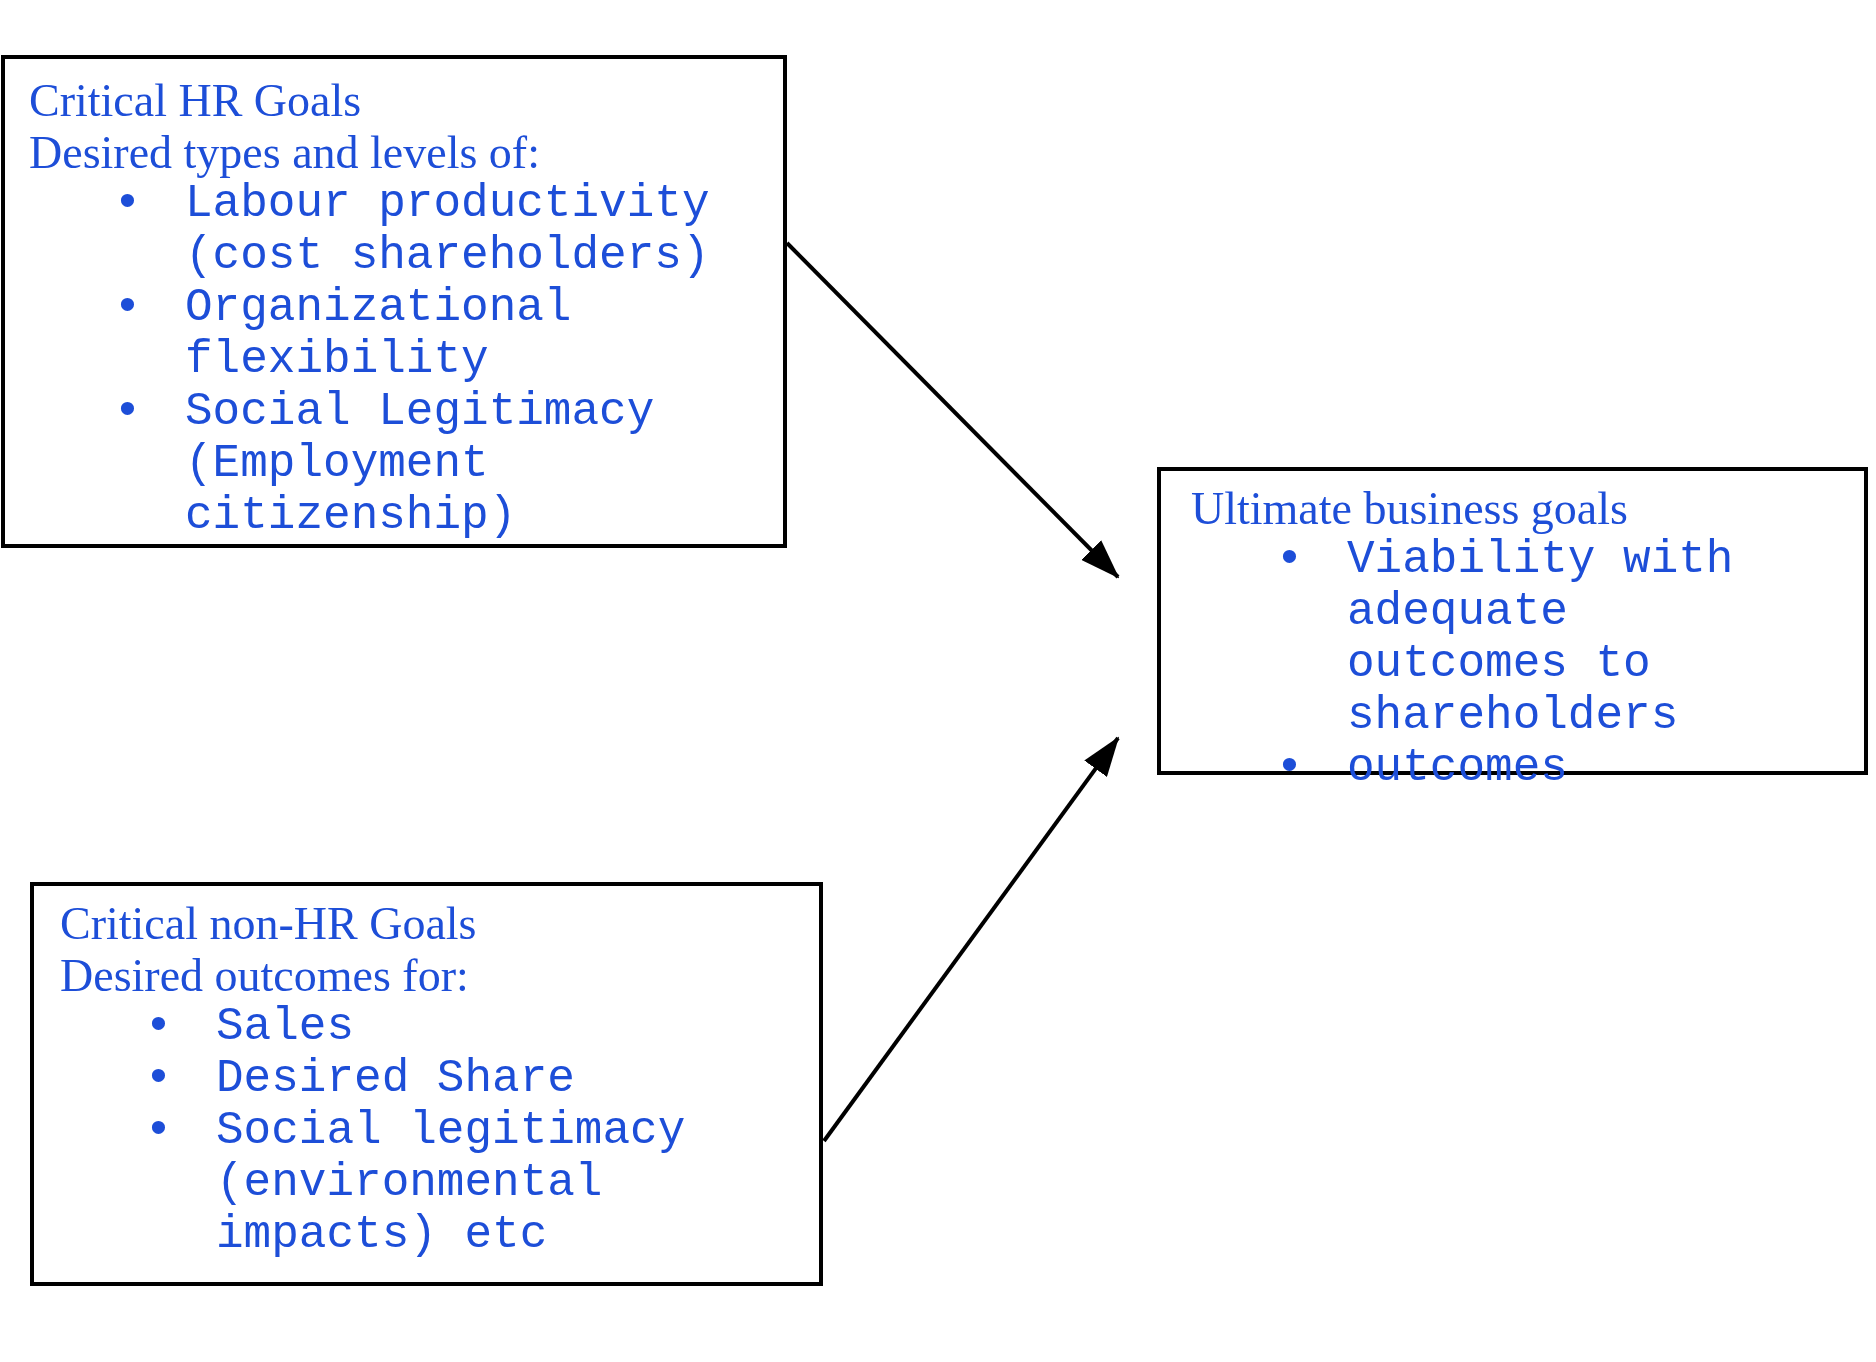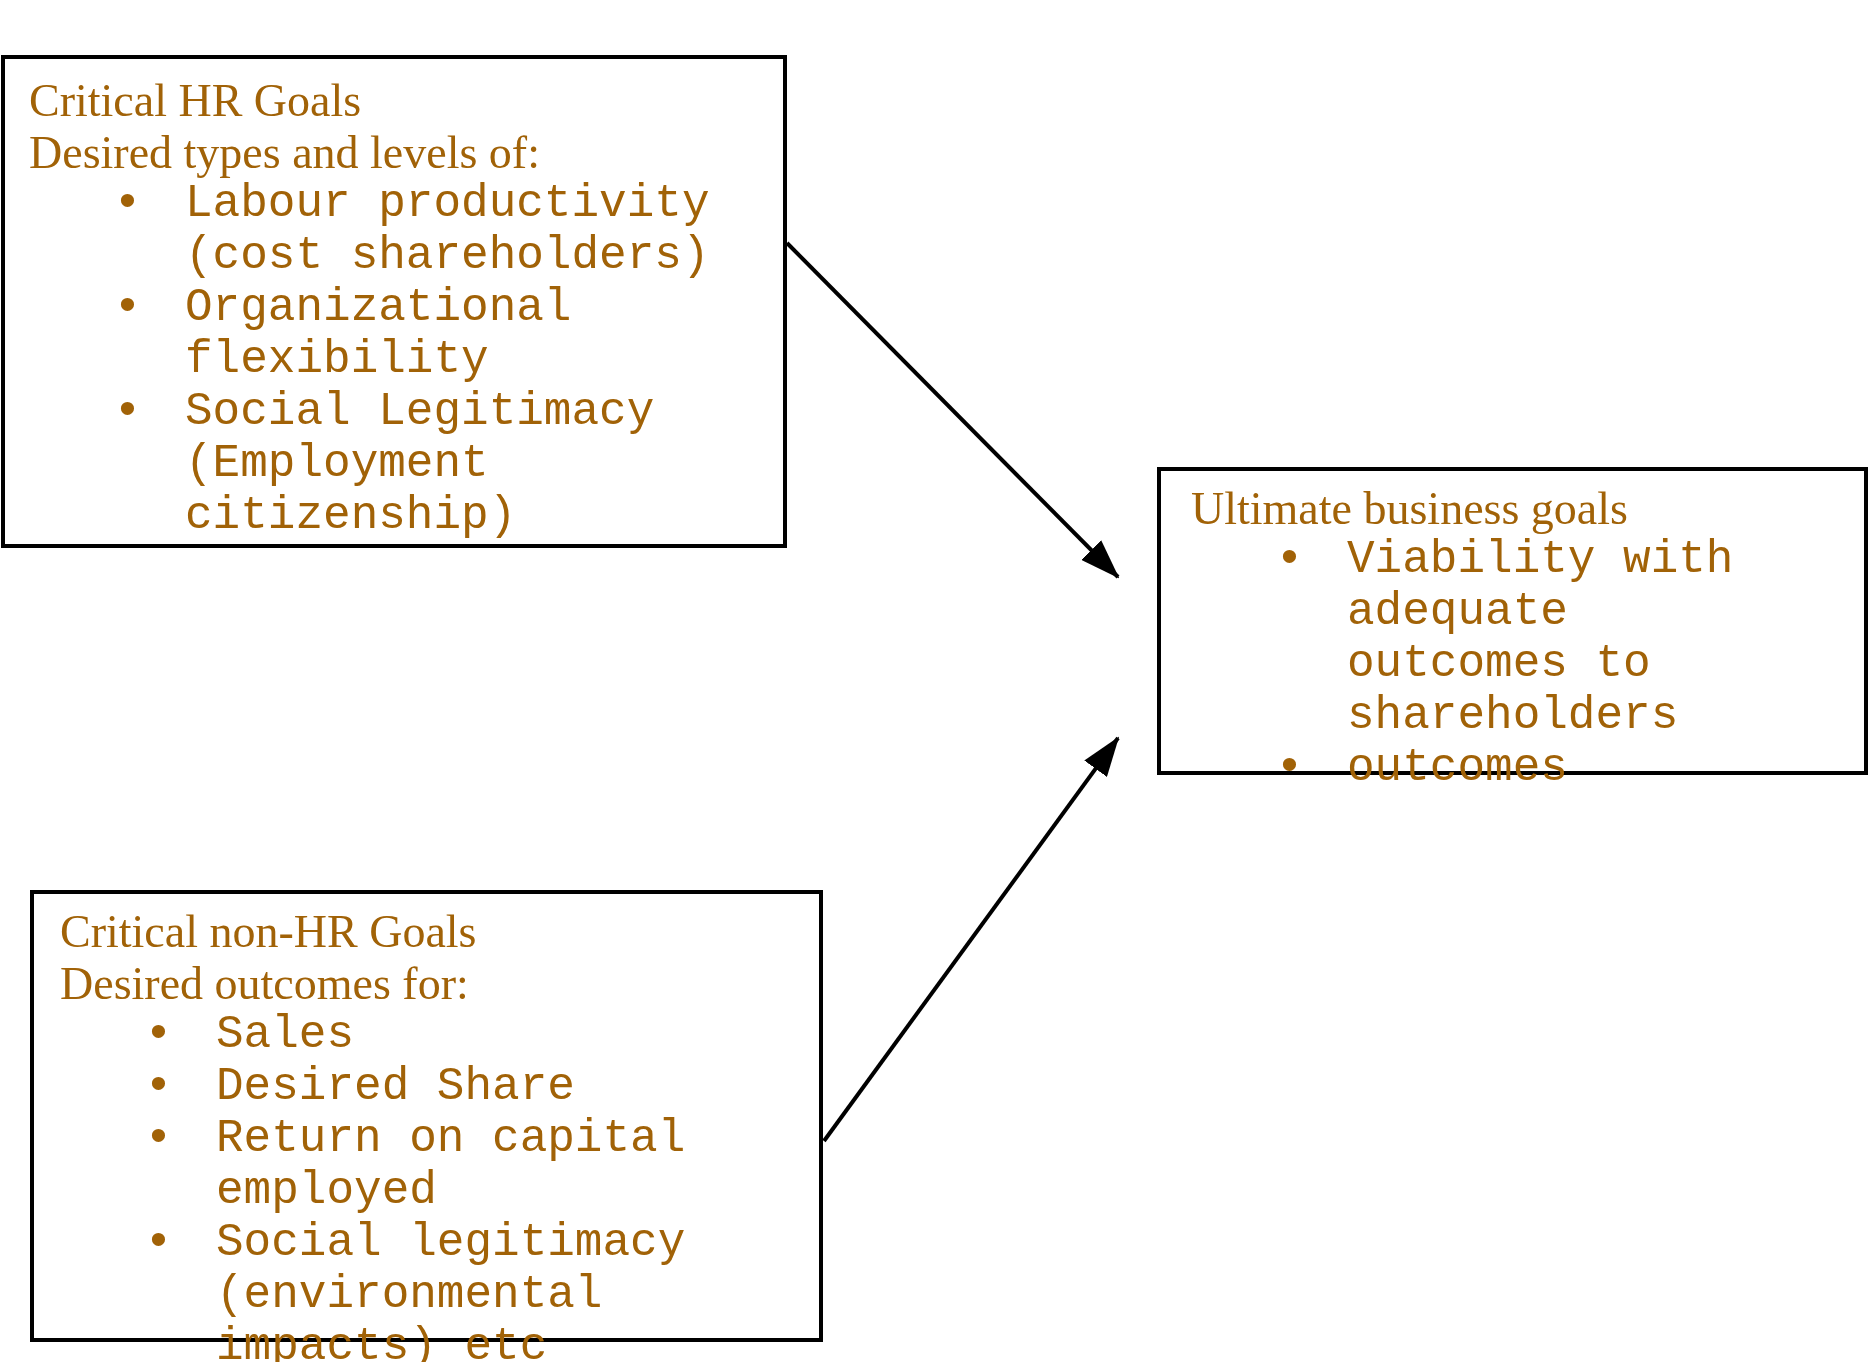--- a/index.html
+++ b/index.html
@@ -6,41 +6,40 @@
     margin: 0;
     padding: 0;
     background: #ffffff;
   }
   .canvas {
     position: relative;
     width: 1876px;
     height: 1362px;
     background: #ffffff;
     font-family: "Liberation Serif", serif;
-    color: #a16207;
+    color: #1d4ed8;
     overflow: hidden;
   }
   .box {
     position: absolute;
     box-sizing: border-box;
     border: 4px solid #000000;
     background: #ffffff;
     font-size: 46px;
     line-height: 1.13;
   }
   #box-hr {
     left: 1px;  top: 55px;
     width: 786px; height: 493px;
     padding: 16px 10px 0 24px;
   }
   #box-nonhr {
     left: 30px; top: 882px;
-    width: 793px; height: 452px;
+    width: 793px; height: 404px;
     padding: 12px 10px 0 26px;
-    margin-top: 8px;
   }
   #box-business {
     left: 1157px; top: 467px;
     width: 711px; height: 308px;
     padding: 12px 10px 0 30px;
   }
   .box h2, .box p {
     margin: 0;
     padding: 0;
     font-size: inherit;
@@ -102,23 +101,20 @@
     <h2>Critical non-HR Goals</h2>
     <p>Desired outcomes for:</p>
     <ul>
       <li>
         <span class="bl">Sales</span>
       </li>
       <li>
         <span class="bl">Desired Share</span>
       </li>
       <li>
-        <span class="bl">Return on capital employed</span>
-      </li>
-      <li>
         <span class="bl">Social legitimacy</span>
         <span class="bl">(environmental impacts) etc</span>
       </li>
     </ul>
   </section>
 
   <section class="box" id="box-business">
     <h2>Ultimate business goals</h2>
     <ul>
       <li>

